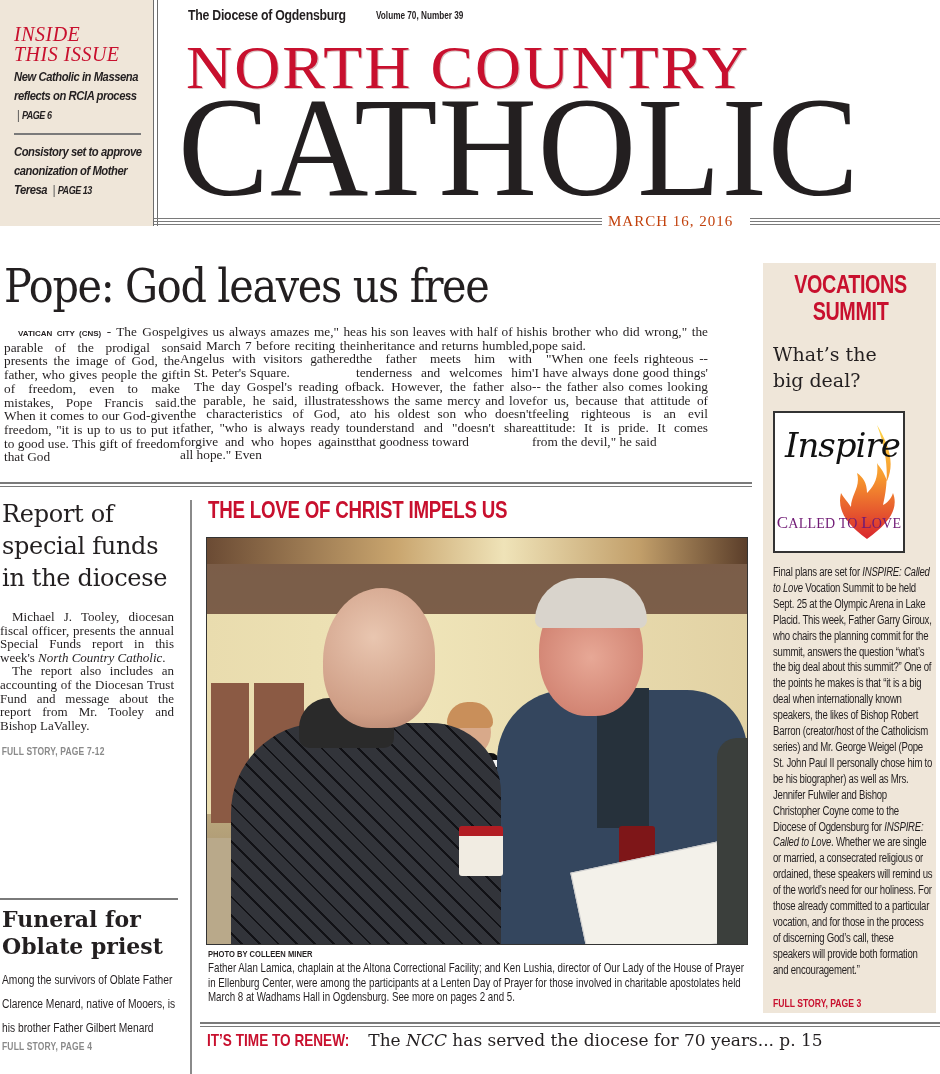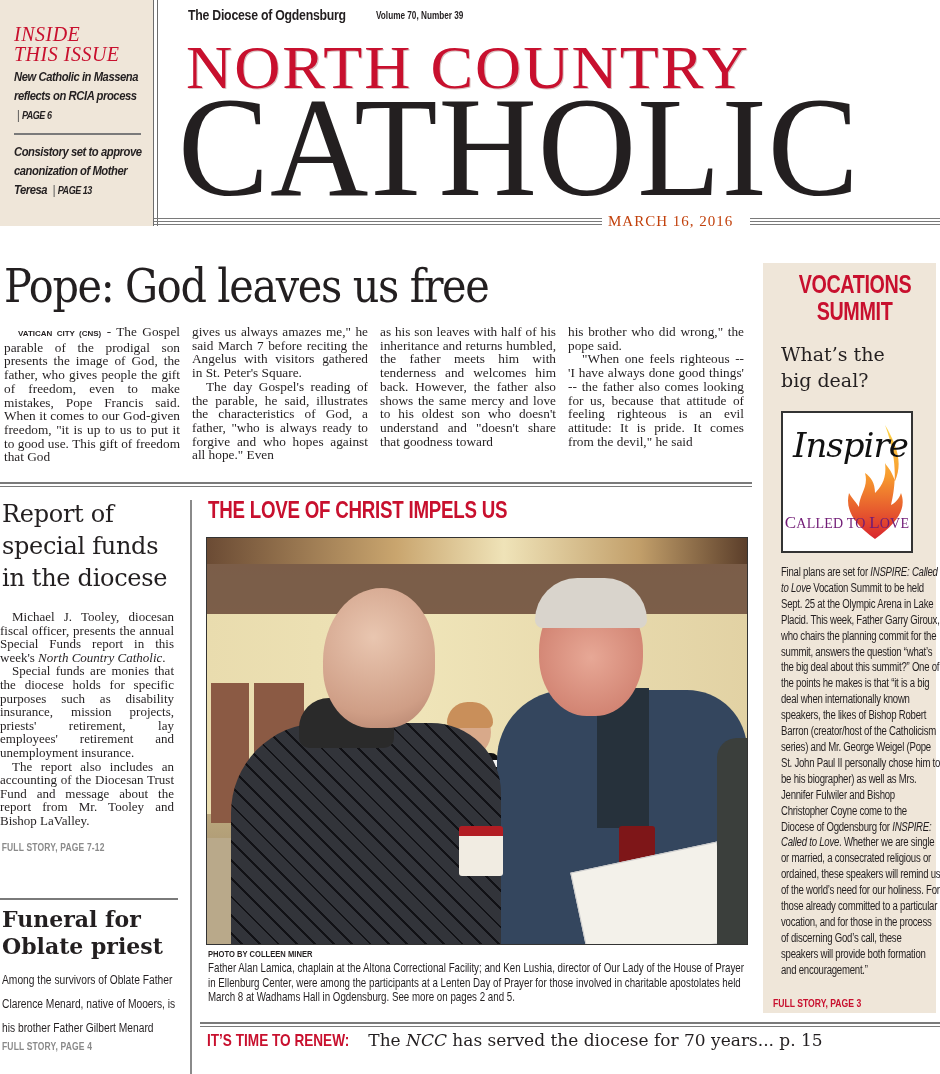--- a/index.html
+++ b/index.html
@@ -61,21 +61,21 @@
     font-family: "Liberation Serif", serif; font-size: 15px; letter-spacing: 1px; color: #c2410c;
   }
 
   
   .lead-head {
     position: absolute; left: 4px; top: 256px;
     font-family: "DejaVu Serif", serif; font-size: 46px; line-height: 60px;
     color: #231f20; letter-spacing: -1.5px;
     transform: scaleX(0.9); transform-origin: left top;
   }
-  .lead-cols { position: absolute; left: 4px; top: 325px; width: 742px; display: flex; gap: 12px; }
+  .lead-cols { position: absolute; left: 4px; top: 325px; width: 742px; display: flex; }
   .lead-col {
     width: 176px; font-family: "Liberation Serif", serif; font-size: 13.3px; line-height: 13.7px;
     text-align: justify; color: #231f20;
   }
   .dateline { font-family: "Liberation Sans", sans-serif; font-size: 8px; font-weight: bold; }
   .indent { text-indent: 14px; }
 
   .full-rule { position: absolute; left: 0; top: 482px; width: 752px; height: 5px; border-top: 2px solid #7a7a7a; border-bottom: 1px solid #7a7a7a; }
 
   
@@ -147,21 +147,21 @@
   }
   .caption {
     position: absolute; left: 208px; top: 961px; width: 680px;
     font-family: "Liberation Sans", sans-serif; font-size: 12.2px; line-height: 14.5px; color: #231f20;
     transform: scaleX(0.8); transform-origin: left top;
   }
 
   
   .sidebar {
     position: absolute; left: 763px; top: 263px; width: 173px; height: 750px;
-    background: #efe6d9; padding: 8px 8px 0 18px;
+    background: #efe6d9; padding: 8px 8px 0 10px;
   }
   .vs-head {
     text-align: center; font-family: "Liberation Sans", sans-serif; font-weight: bold;
     font-size: 26px; line-height: 27px; color: #c8102e;
     transform: scaleX(0.76); transform-origin: center top; letter-spacing: -0.5px;
   }
   .vs-sub {
     margin-top: 16px; padding-left: 0px;
     font-family: "DejaVu Serif", serif; font-size: 19px; line-height: 26px; color: #231f20;
   }
@@ -250,21 +250,20 @@
 <div class="full-rule"></div>
 
 <div class="left-col">
   <h2 class="report-head" style="font-weight:normal;">
     <div>Report of</div>
     <div>special funds</div>
     <div>in the diocese</div>
   </h2>
   <div class="report-body">
     <p><span>Michael J. Tooley, diocesan fiscal officer, presents the annual Special Funds report in this week's </span><i>North Country Catholic</i><span>.</span></p>
-    <p>Special funds are monies that the diocese holds for specific purposes such as disability insurance, mission projects, priests' retirement, lay employees' retirement and unemployment insurance.</p>
     <p>The report also includes an accounting of the Diocesan Trust Fund and message about the report from Mr. Tooley and Bishop LaValley.</p>
   </div>
   <div class="more-grey" style="margin-top:14px;padding-left:2px;">FULL STORY, PAGE 7-12</div>
 </div>
 <div class="left-rule"></div>
 <h2 class="funeral-head">
   <div>Funeral for</div>
   <div>Oblate priest</div>
 </h2>
 <div class="funeral-body">

